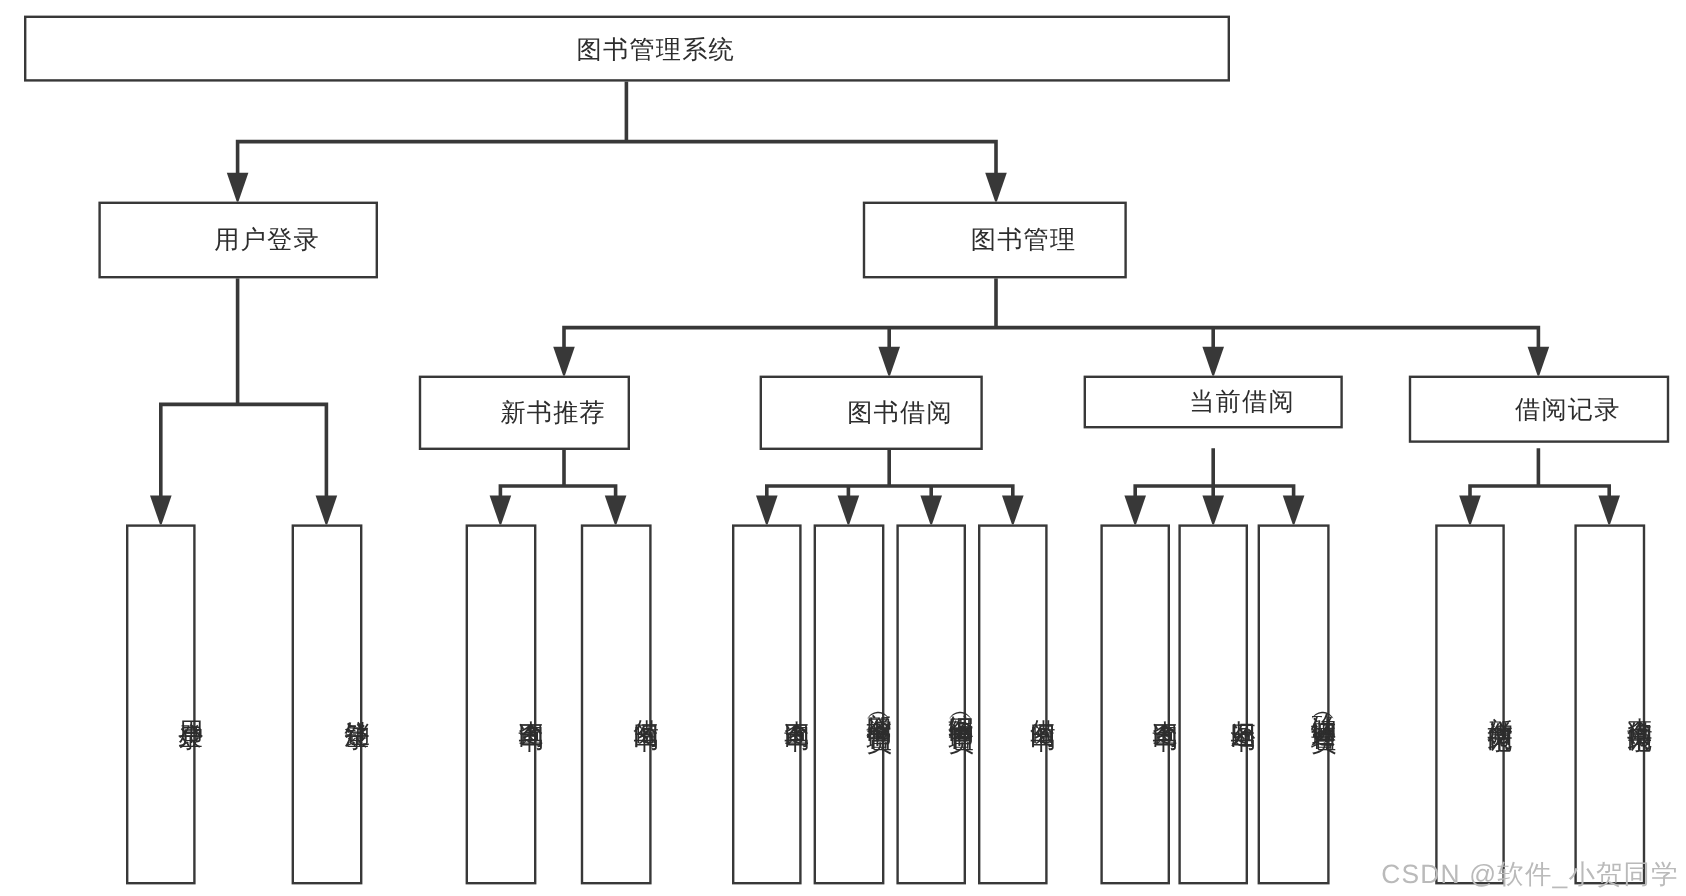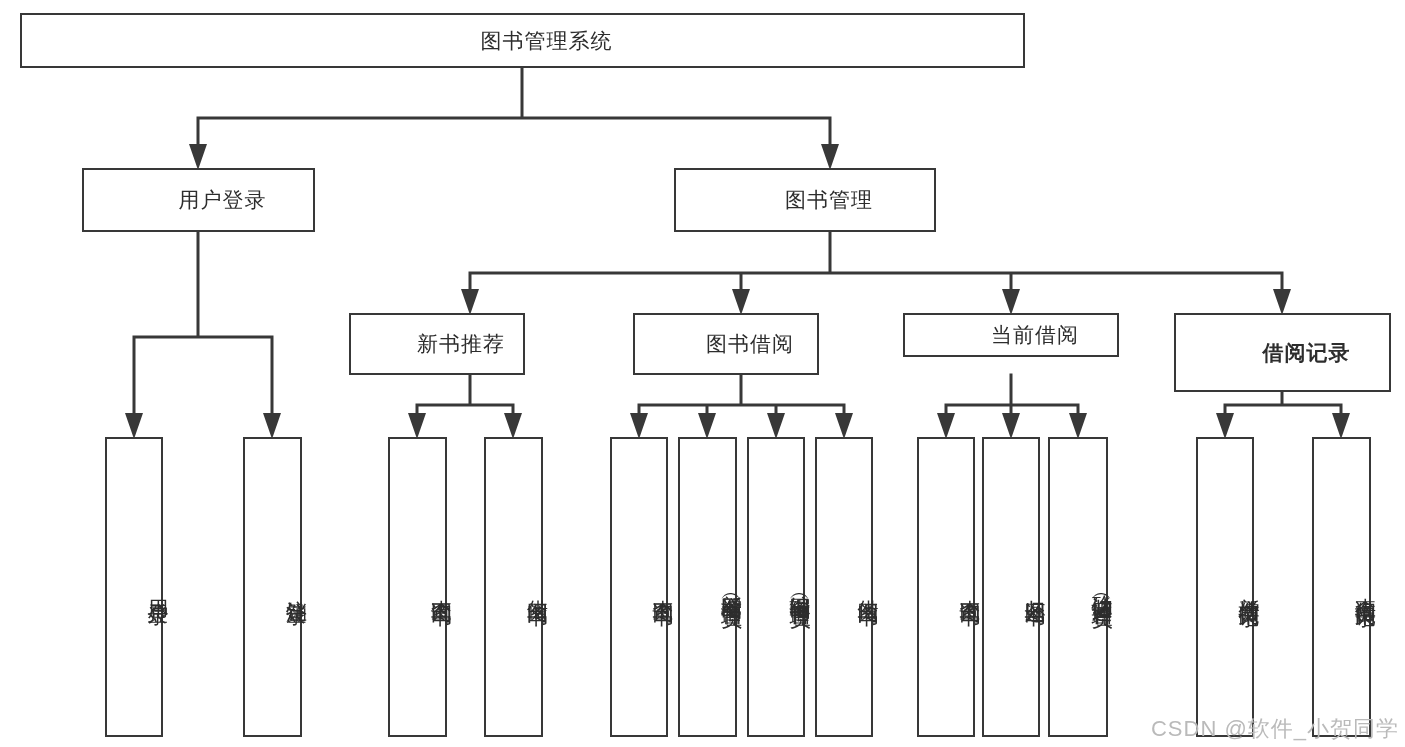--- a/index.html
+++ b/index.html
@@ -100,26 +100,26 @@
     <g>
       <path d="M1282 375 V405 M1225 405 H1341 M1225 405 V416 M1341 405 V416"></path>
       <polygon points="1216,413 1234,413 1225,439"></polygon>
       <polygon points="1332,413 1350,413 1341,439"></polygon>
     </g>
   </svg>
 
   <div class="box" style="left:20px; top:13px; width:1005px; height:55px;">图书管理系统</div>
 
   <div class="box" style="left:82px; top:168px; width:233px; height:64px;">用户登录</div>
-  <div class="box" style="left:674px; top:168px; width:262px; height:64px;">图书管理</div>
+  <div class="box" style="left:719px; top:168px; width:220px; height:64px;">图书管理</div>
 
   <div class="box" style="left:349px; top:313px; width:176px; height:62px;">新书推荐</div>
   <div class="box" style="left:633px; top:313px; width:186px; height:62px;">图书借阅</div>
   <div class="box" style="left:903px; top:313px; width:216px; height:44px;">当前借阅</div>
-  <div class="box" style="left:1174px; top:313px; width:217px; height:79px;font-weight:bold;">借阅记录</div>
+  <div class="box" style="left:1174px; top:313px; width:217px; height:56px;">借阅记录</div>
 
   <div class="box v" style="left:105px; top:437px; width:58px; height:300px;">用户登录</div>
   <div class="box v" style="left:243px; top:437px; width:59px; height:300px;">注销登录</div>
 
   <div class="box v" style="left:388px; top:437px; width:59px; height:300px;">查询图书</div>
   <div class="box v" style="left:484px; top:437px; width:59px; height:300px;">借阅图书</div>
 
   <div class="box v" style="left:610px; top:437px; width:58px; height:300px;">查询图书</div>
   <div class="box v" style="left:678px; top:437px; width:59px; height:300px;">新增图书（管理员）</div>
   <div class="box v" style="left:747px; top:437px; width:58px; height:300px;">编辑图书（管理员）</div>

